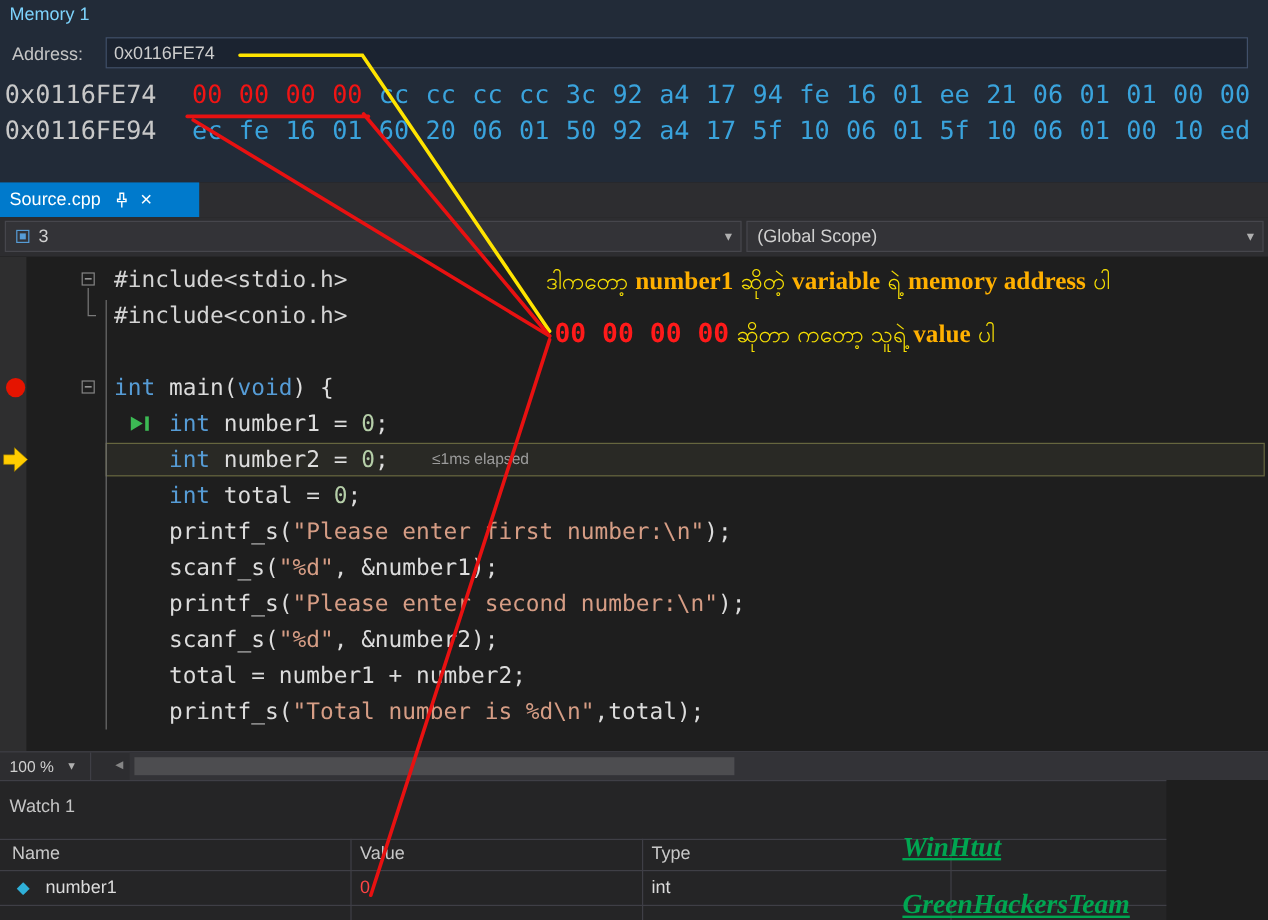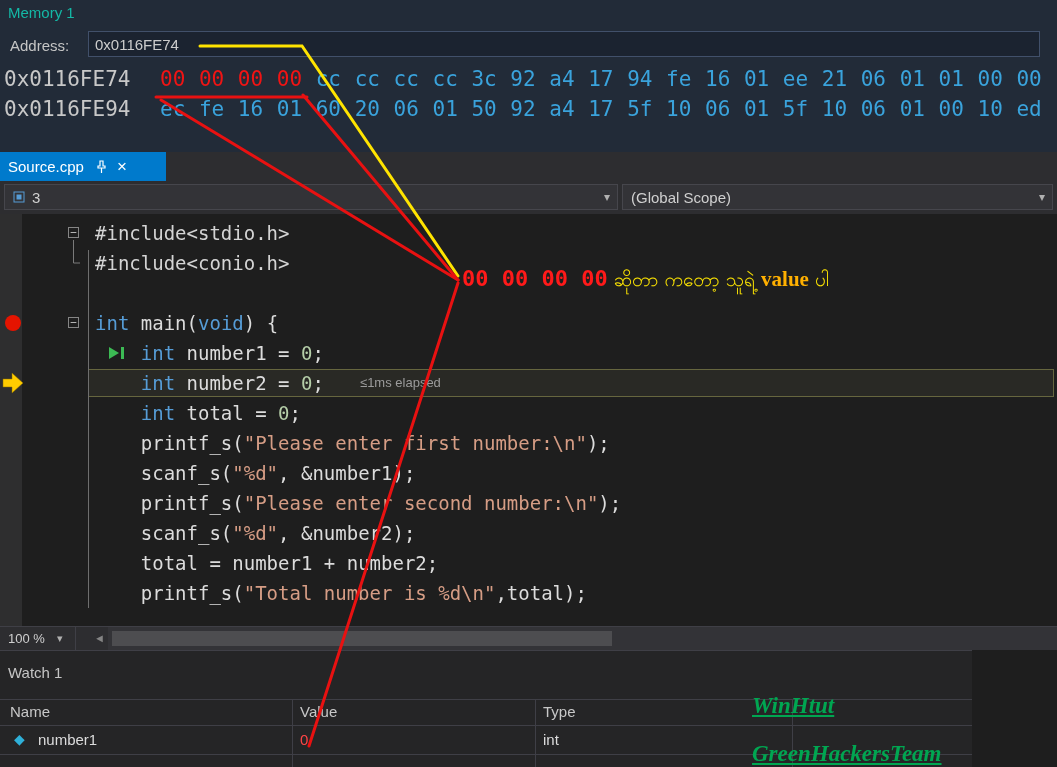--- a/index.html
+++ b/index.html
@@ -1,21 +1,21 @@
 <!DOCTYPE html>
 <html style="--mem-bg: #222b38; --editor-bg: #1e1e1e; --panel-bg: #252526; --tabbar-bg: #2d2d30; --tab-blue: #007acc; --combo-bg: #333337; --combo-border: #46464c; --grid: #3f3f46; --ui-text: #cccccc; --mem-addr: #c8c8c8; --mem-byte: #3aa3dc; --mem-red: #f01414; --syn-k: #569cd6; --syn-id: #dcdcdc; --syn-num: #b5cea8; --syn-str: #d69d85; --syn-pp: #d4d4d4; --syn-fn: #dcdcdc; --syn-pl: #dcdcdc; --ann-yellow: #f8e003; --ann-gold: #ffb000; --ann-red: #ff1a1a; --line-red: #e81111; --line-yellow: #ffe400; --wm-green: #00a651; --val-red: #ff4545; --glyph-green: #3cba54; --bp-red: #e51400; --arrow-yellow: #ffcc00; --perftip: #9b9b9b; --guide: #6e6e6e;"><head>
 <meta charset="utf-8">
 <style>
   html,body{margin:0;padding:0;background:#1e1e1e;}
   .screen{position:relative;width:1057px;height:767px;overflow:hidden;background:#1e1e1e;
           font-family:"Liberation Sans",sans-serif;color:var(--ui-text);}
 
   
   .memory-panel{position:absolute;top:0;left:0;width:1057px;height:152px;background:var(--mem-bg);overflow:hidden;}
-  .mem-title{position:absolute;top:4px;left:8px;font-size:15px;color:#14b8a6;}
+  .mem-title{position:absolute;top:4px;left:8px;font-size:15px;color:#7dd3fc;}
   .addr-label{position:absolute;top:37px;left:10px;font-size:15px;color:#c5c5c5;}
   .addr-input{position:absolute;top:31px;left:88px;width:952px;height:26px;background:#1b2330;
               border:1px solid #41506a;color:#cccccc;font-size:15px;padding:0 6px;box-sizing:border-box;
               font-family:"Liberation Sans",sans-serif;outline:none;}
   .mem-rows{position:absolute;top:64px;left:0;right:0;height:88px;overflow:hidden;
             font-family:"DejaVu Sans Mono",monospace;font-size:21px;line-height:30px;white-space:nowrap;}
   .mem-row{height:30px;}
   .mem-addr{display:inline-block;width:156px;padding-left:4px;color:var(--mem-addr);}
   .mem-bytes{color:var(--mem-byte);word-spacing:1px;}
   .mem-red{color:var(--mem-red);}
@@ -187,20 +187,21 @@
           <span class="w-type">int</span>
         </div>
       </div>
   </div>
 
   <div class="watermark">
     <div>WinHtut</div>
     <div>GreenHackersTeam</div>
   </div>
 
+  <div class="ann ann1"><span class="ann-my">ဒါကတော့ </span><span class="ann-en">number1</span><span class="ann-my"> ဆိုတဲ့ </span><span class="ann-en">variable</span><span class="ann-my"> ရဲ့ </span><span class="ann-en">memory address</span><span class="ann-my"> ပါ</span></div>
   <div class="ann ann2"><span class="ann-red">00 00 00 00</span><span class="ann-my"> ဆိုတာ ကတော့ သူရဲ့ </span><span class="ann-en">value</span><span class="ann-my">  ပါ</span></div>
 
   <svg class="overlay" width="1057" height="767">
     <polyline class="ln-yellow" points="200,46 302,46 458,276"></polyline>
     <line class="ln-red" x1="156" y1="97" x2="307" y2="97"></line>
     <line class="ln-red" x1="161" y1="100" x2="458" y2="280"></line>
     <line class="ln-red" x1="303" y1="95" x2="458" y2="280"></line>
     <line class="ln-red" x1="458" y1="283" x2="309" y2="746"></line>
     <line class="guide" x1="88.5" y1="250" x2="88.5" y2="608"></line>
     <path class="fold-line" d="M73.5,240 V263 H80"></path>

